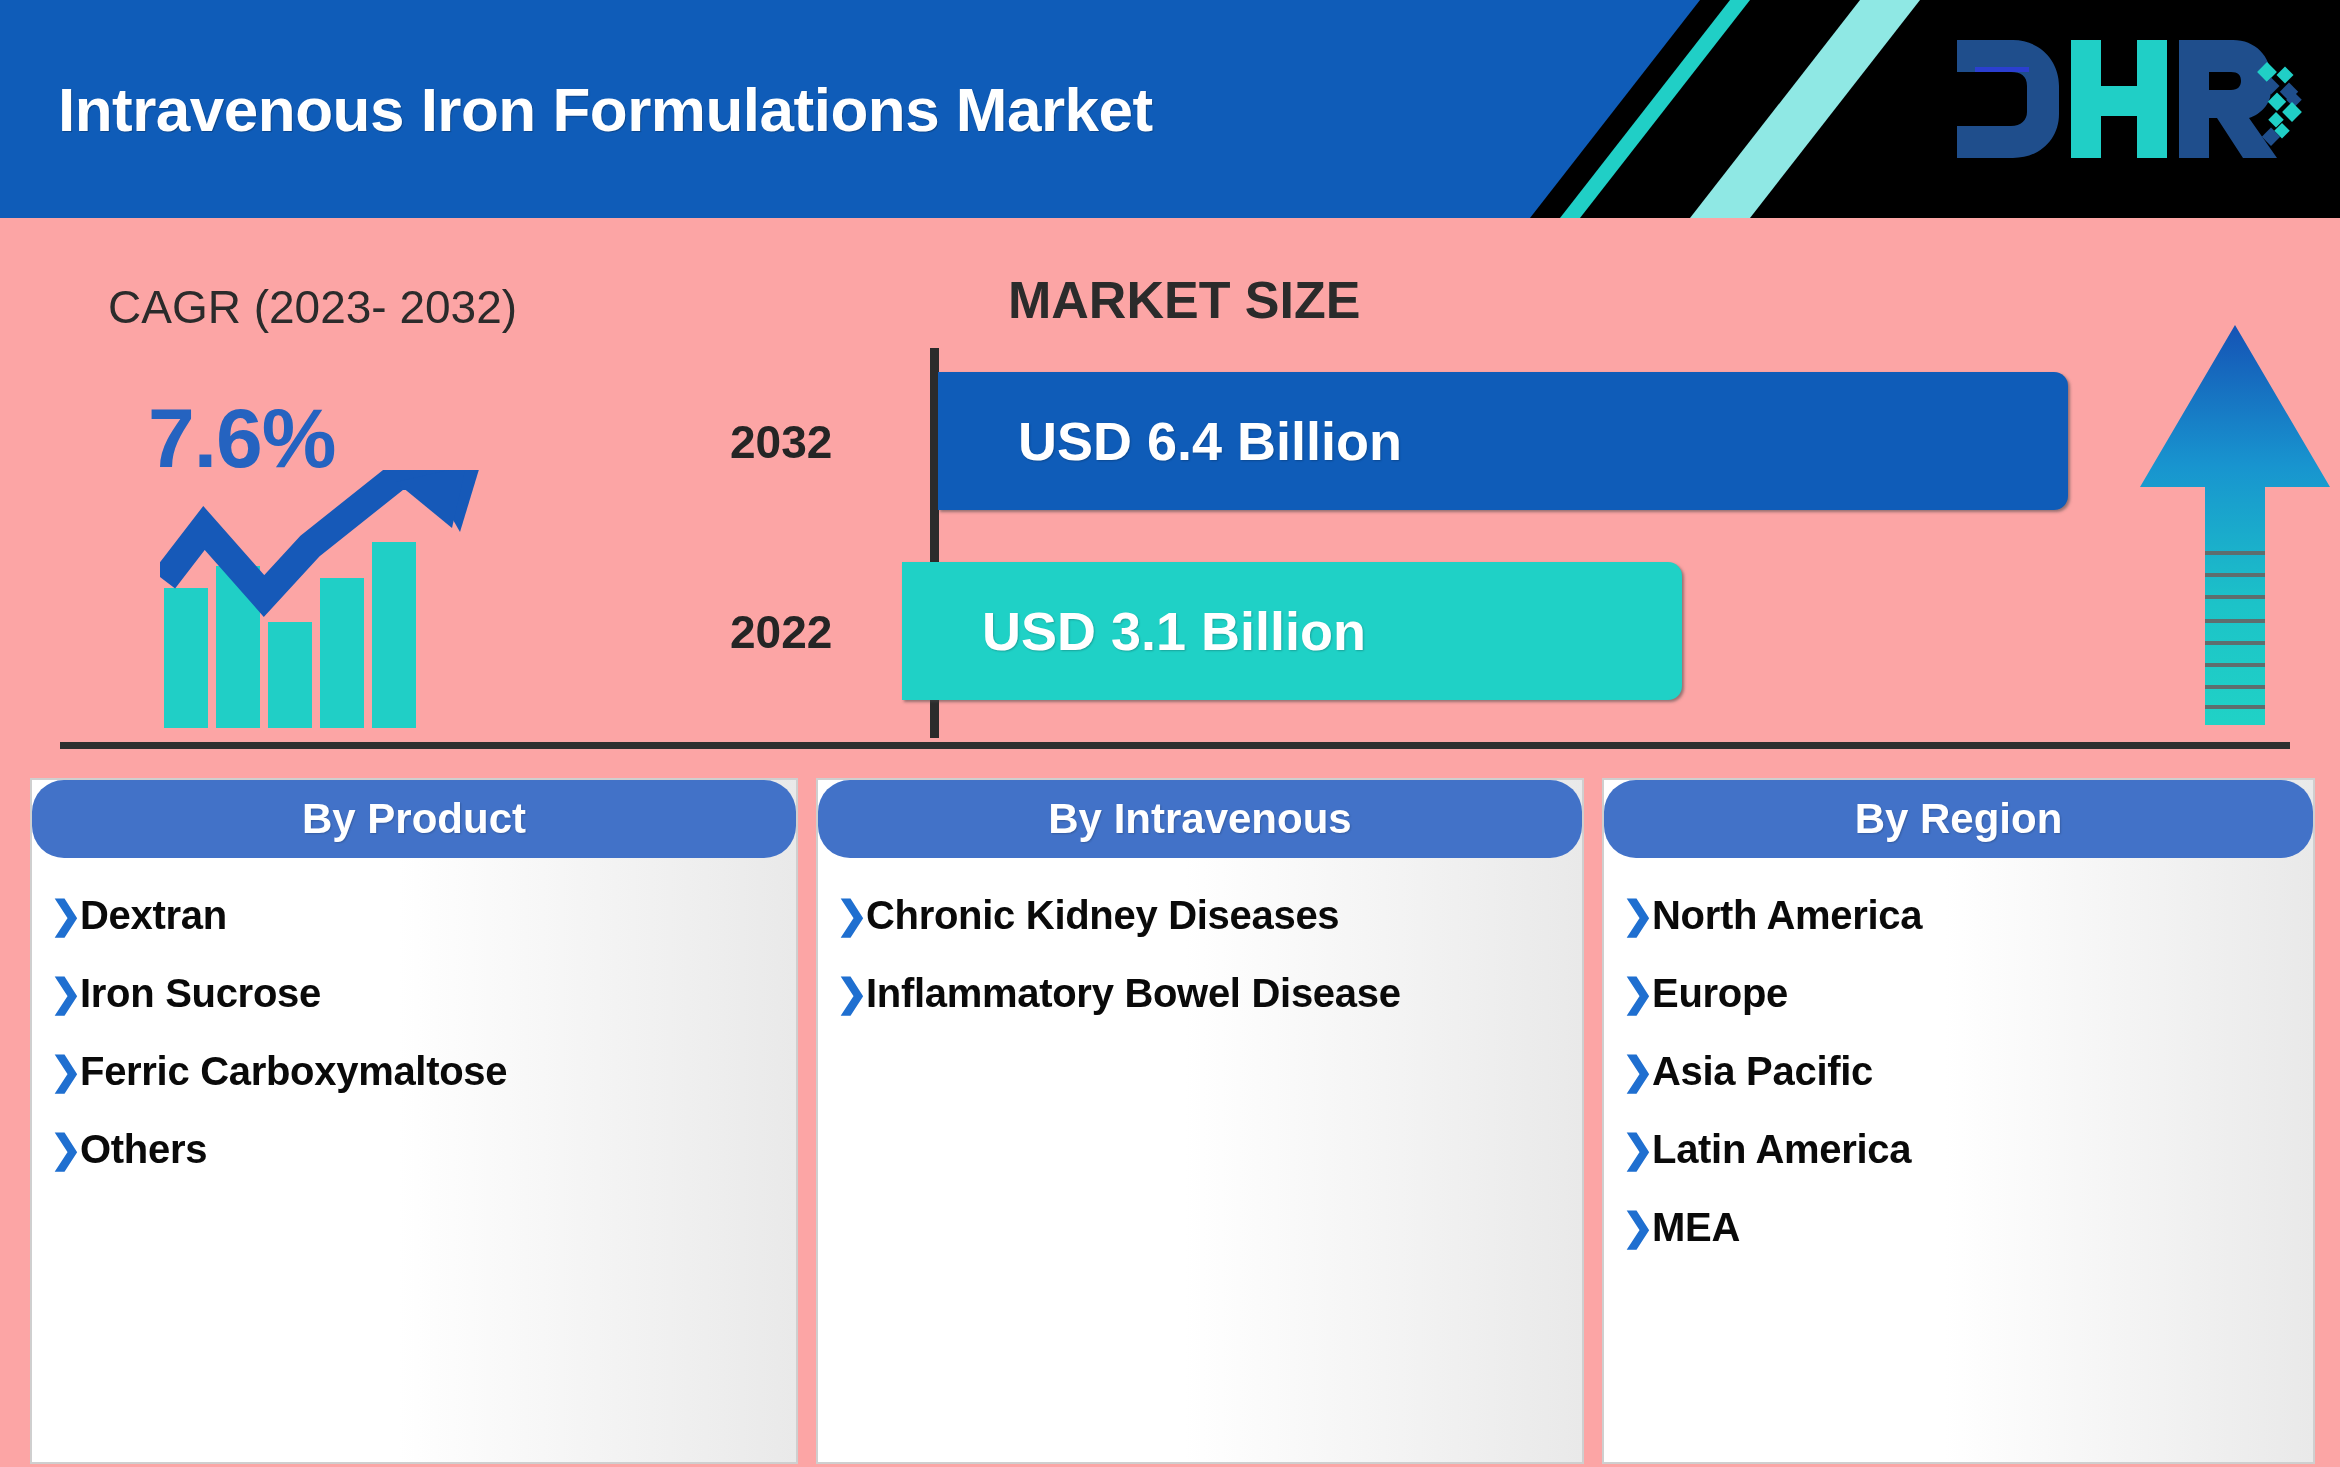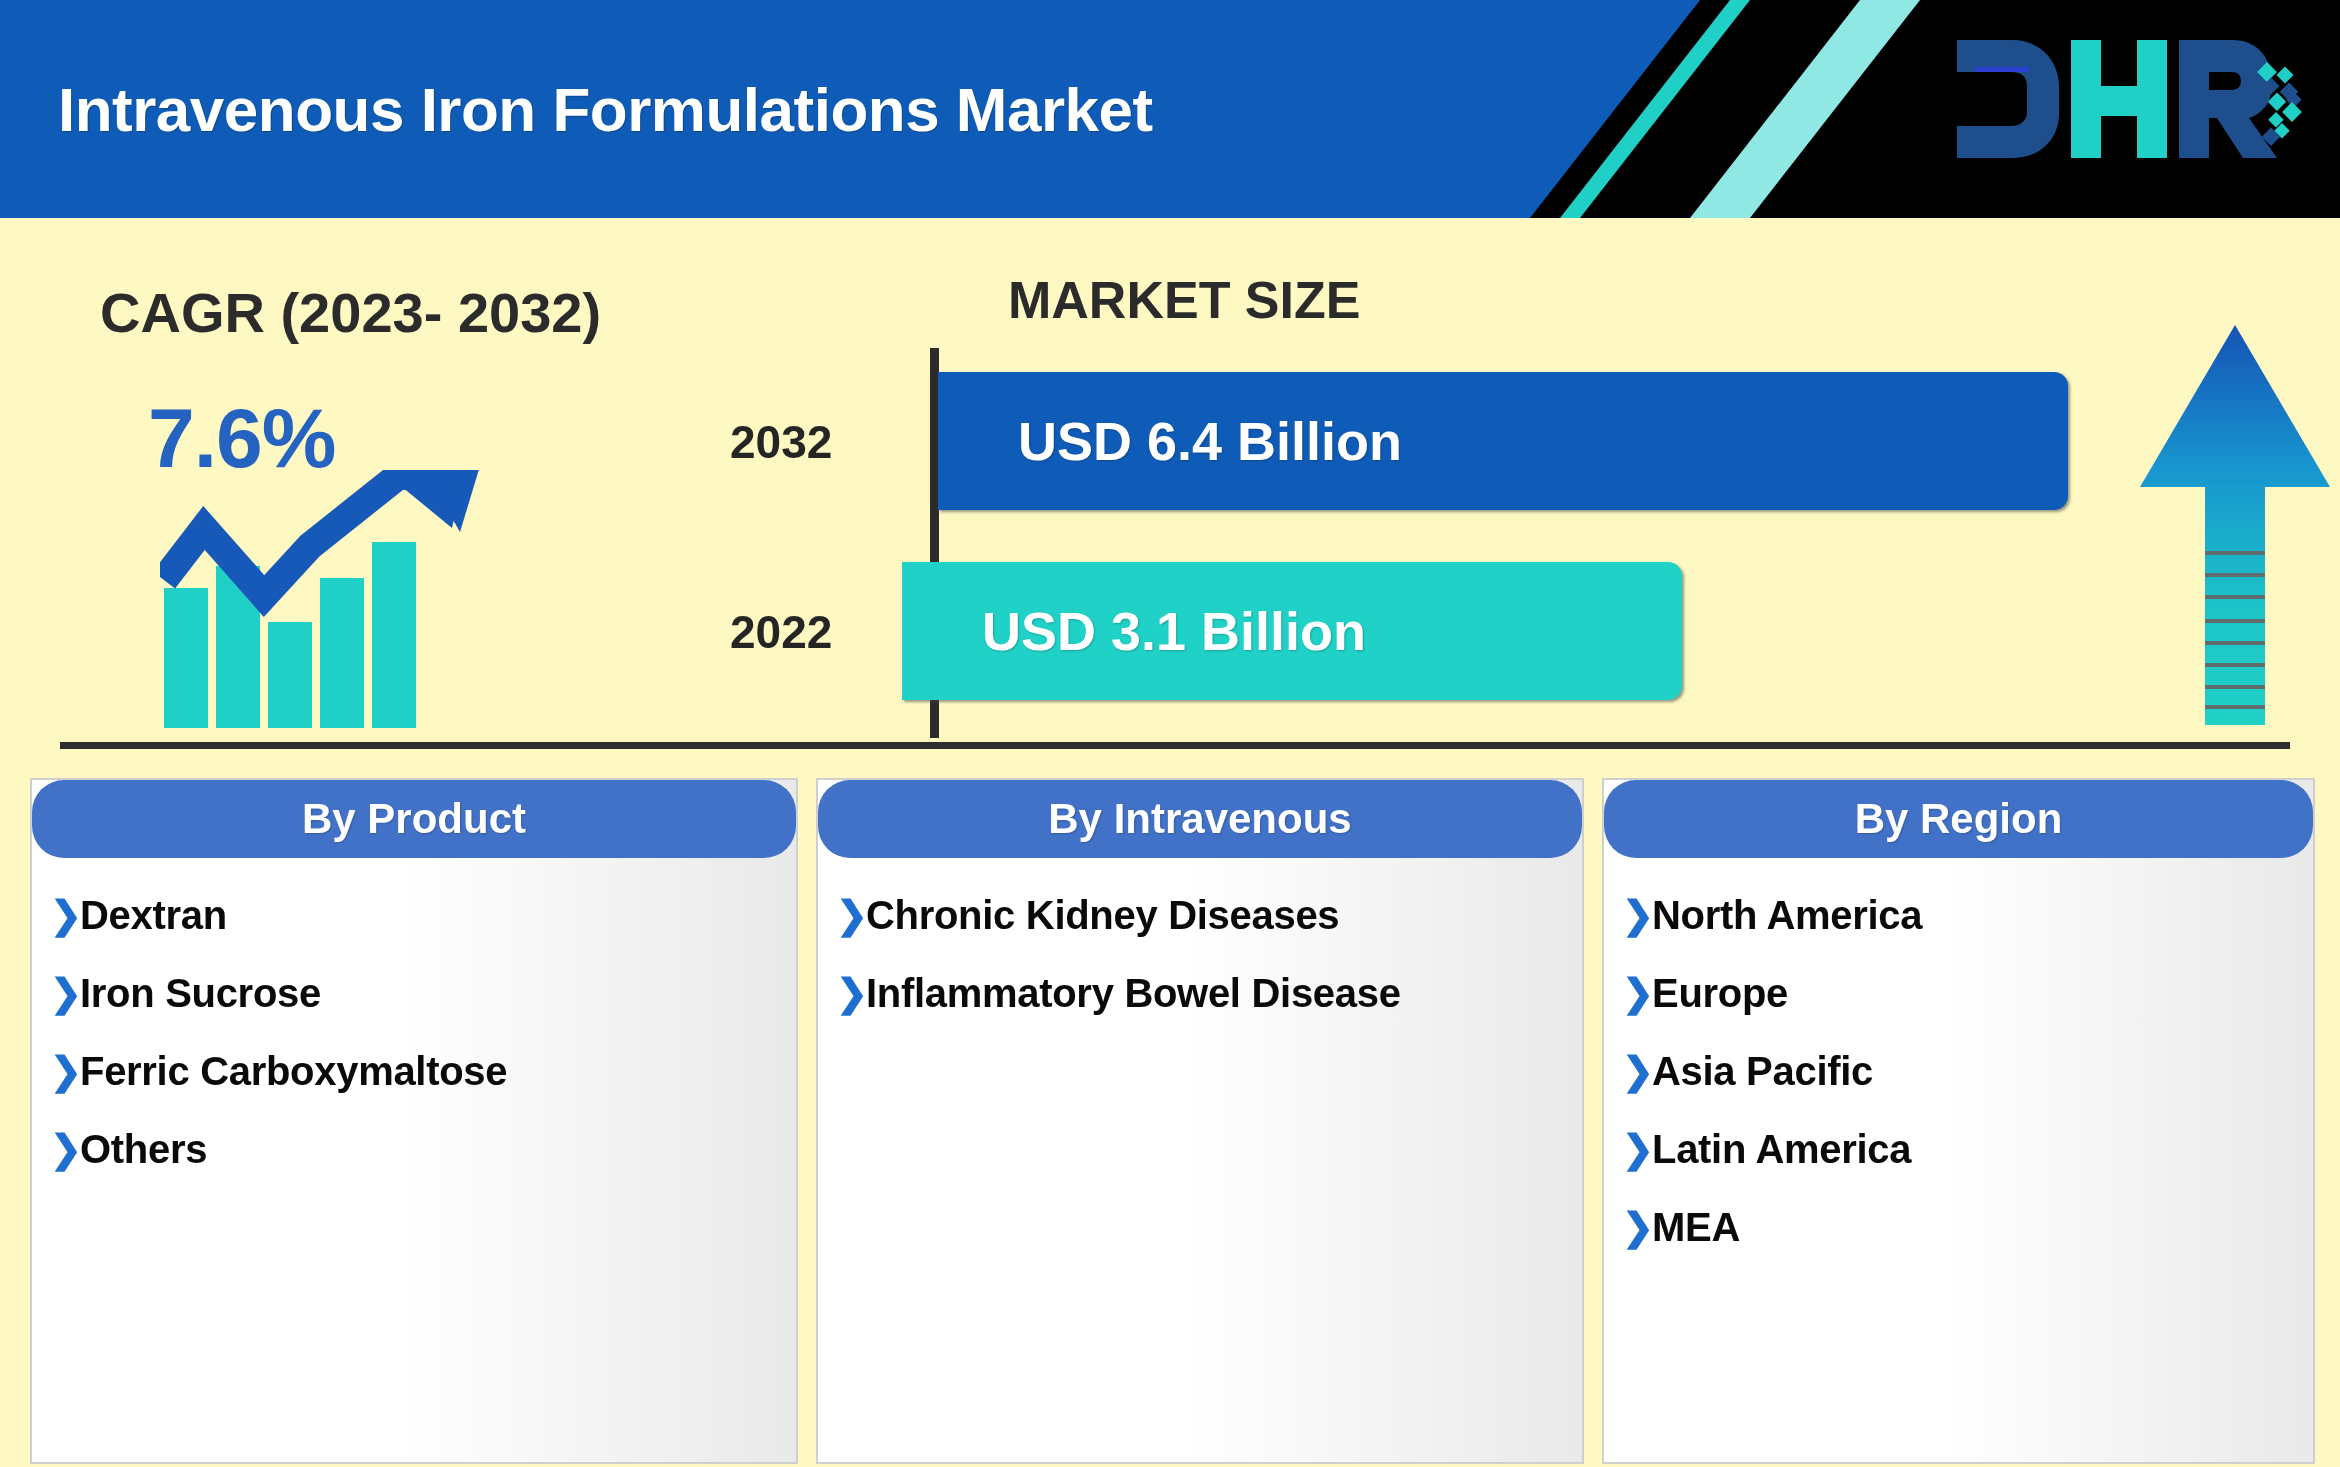--- a/index.html
+++ b/index.html
@@ -2,21 +2,21 @@
 <html><head>
 <meta charset="utf-8">
 <style>
   * { box-sizing: border-box; margin: 0; padding: 0; }
   html, body {
     width: 2340px; height: 1467px;
     background: #000000;
     font-family: "Liberation Sans", sans-serif;
     overflow: hidden;
   }
-  .page { position: relative; width: 2340px; height: 1467px; background: #fef9c3; }
+  .page { position: relative; width: 2340px; height: 1467px; background: #fca5a5; }
 
   
   .header {
     position: absolute; left: 0; top: 0; width: 2340px; height: 218px;
     overflow: hidden; background: #000;
   }
   .header-blue {
     position: absolute; left: 0; top: 0; width: 1700px; height: 218px;
     background: #0f5cb8;
     clip-path: polygon(0 0, 1700px 0, 1530px 218px, 0 218px);
@@ -43,22 +43,22 @@
   }
 
   
   .logo {
     position: absolute; left: 1955px; top: 38px;
     width: 350px; height: 122px;
   }
 
   
   .cagr-label {
-    position: absolute; left: 100px; top: 280px;
-    font-size: 56px; font-weight: bold; color: #2b2b2b;
+    position: absolute; left: 108px; top: 280px;
+    font-size: 46px; font-weight: normal; color: #2b2b2b;
     white-space: nowrap; letter-spacing: 0px;
   }
   .cagr-value {
     position: absolute; left: 148px; top: 390px;
     font-size: 84px; font-weight: bold; color: #2563c0;
     letter-spacing: -1px;
   }
   .cagr-chart {
     position: absolute; left: 160px; top: 470px;
     width: 320px; height: 260px;

